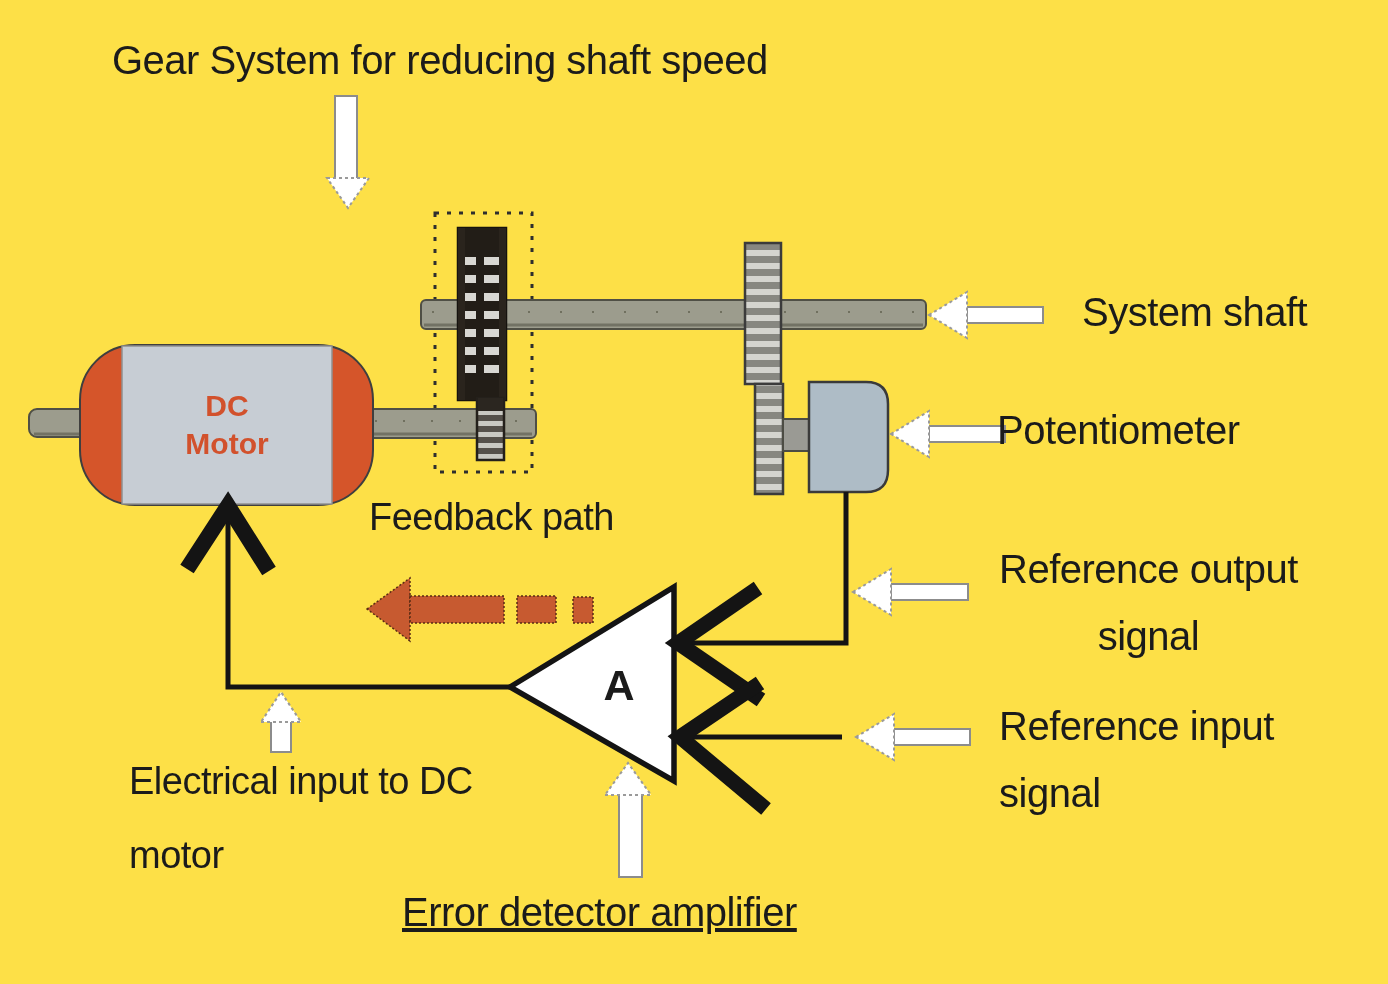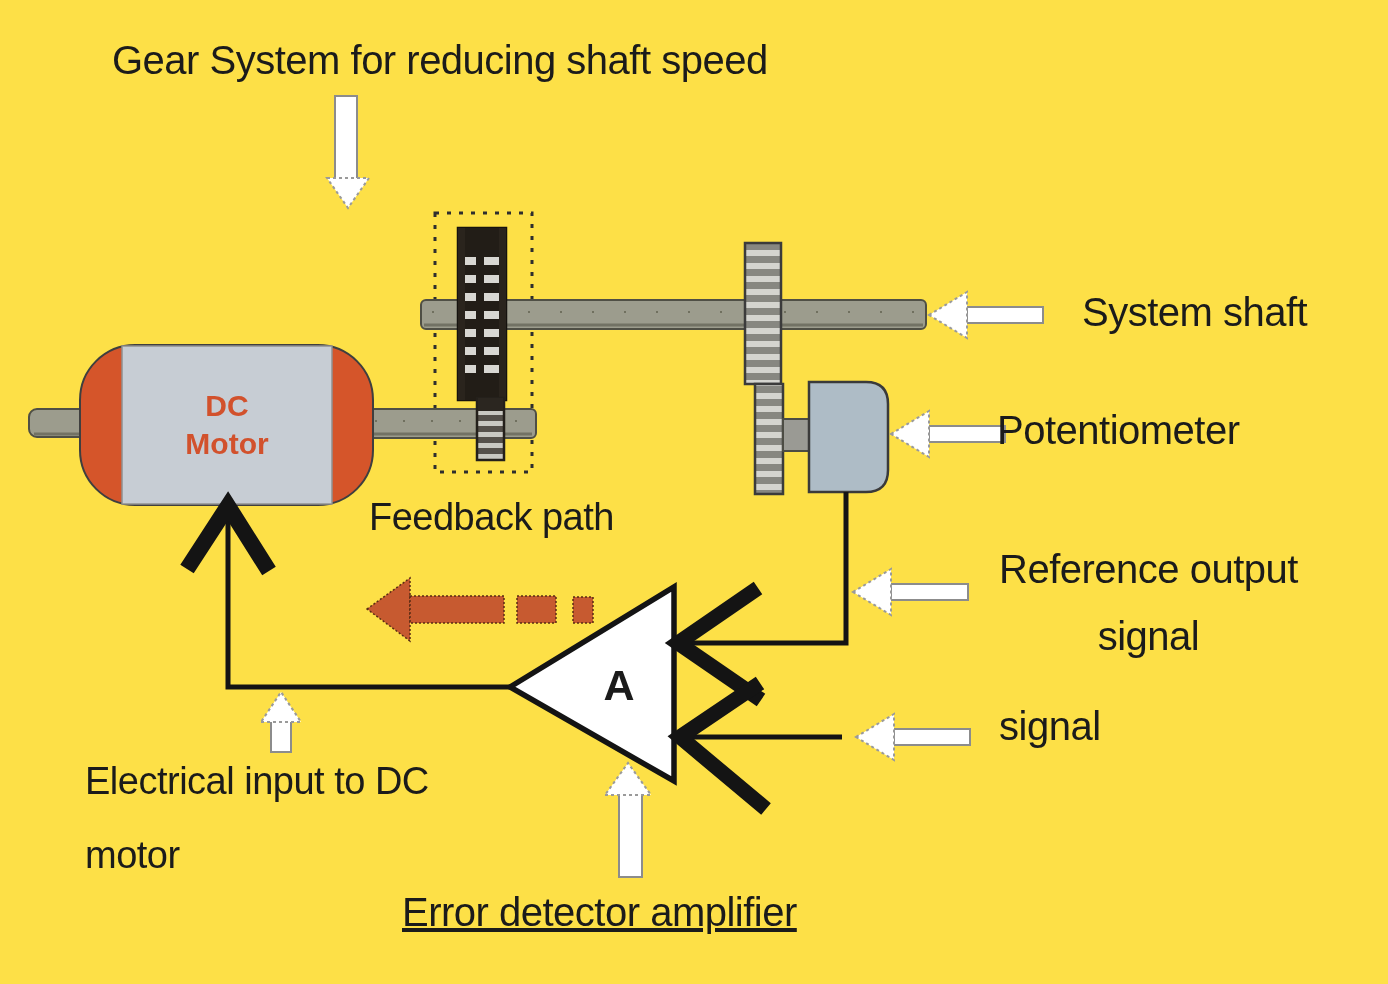--- a/index.html
+++ b/index.html
@@ -15,21 +15,21 @@
     position:absolute;
     color:#1b1b1b;
     white-space:nowrap;
     font-family:"Liberation Sans", sans-serif;
     letter-spacing:-0.5px;
   }
   .lbl .line{display:block;}
   .f40{font-size:40px;}
   .f38{font-size:38px;}
   .two-line .line{line-height:67px;}
-  .elec .line{line-height:74px;}
+  .elec .line{line-height:74px;margin-left:44px;}
   .motor-text{
     position:absolute;left:122px;top:345px;width:210px;height:160px;
     display:flex;flex-direction:column;align-items:center;justify-content:center;
     font-size:30px;font-weight:bold;color:#d2512c;line-height:1.28;
     letter-spacing:0;
   }
   .amp-gain{
     position:absolute;left:594px;top:661px;width:50px;
     font-size:43px;font-weight:bold;color:#1b1b1b;text-align:center;
   }
@@ -137,20 +137,21 @@
   <div class="lbl f40" style="left:997px;top:408px;">Potentiometer</div>
 
   <div class="lbl f38" style="left:369px;top:496px;">Feedback path</div>
 
   <div class="lbl f40 two-line" style="left:999px;top:536px;text-align:center;">
     <span class="line">Reference output</span>
     <span class="line">signal</span>
   </div>
 
   <div class="lbl f40 two-line" style="left:999px;top:693px;">
+    <span class="line">Reference input</span>
     <span class="line">signal</span>
   </div>
 
   <div class="lbl f38 elec" style="left:85px;top:744px;">
     <span class="line">Electrical input to DC</span>
     <span class="line">motor</span>
   </div>
 
   <div class="lbl f40" style="left:402px;top:890px;text-decoration:underline;">Error detector amplifier</div>
 

